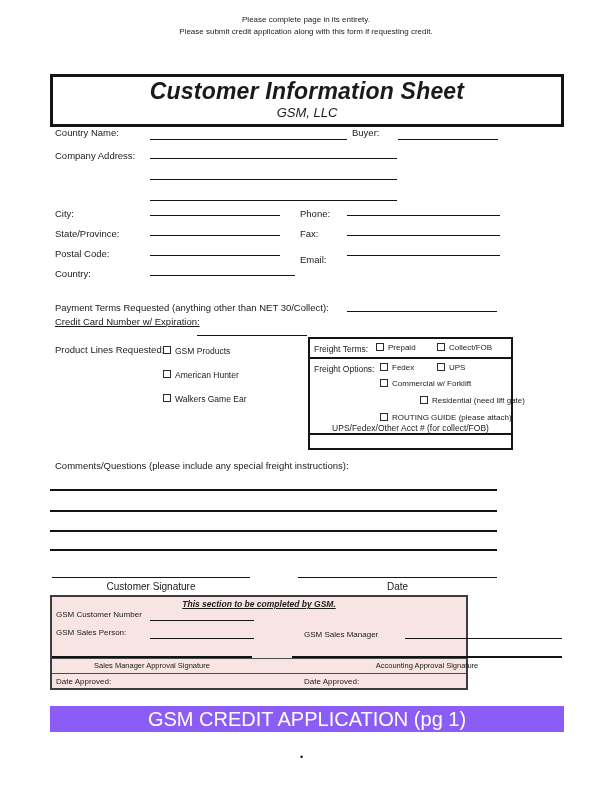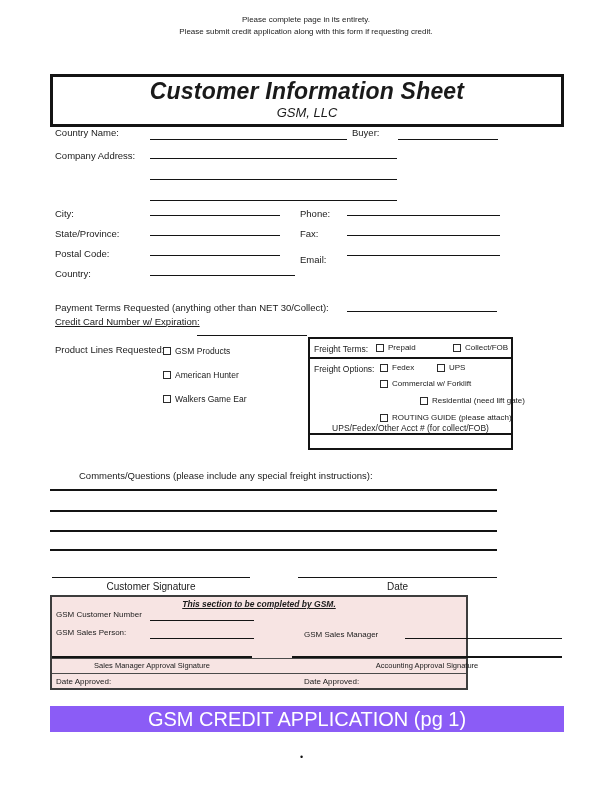--- a/index.html
+++ b/index.html
@@ -8,21 +8,21 @@
   .page { position:relative; width:612px; height:792px; background:#fff; overflow:hidden; }
   .abs { position:absolute; }
   .ctr { text-align:center; }
   .instr { width:612px; font-size:8px; color:#222; text-align:center; }
   .title-box { left:50px; top:52px; width:514px; height:53px; border:3px solid #141414; background:#fff;margin-top:22px; }
   .title-main { font-size:23px; font-weight:bold; font-style:italic; text-align:center; margin-top:1px; letter-spacing:0.2px; }
   .title-sub { font-size:13px; font-style:italic; text-align:center; margin-top:0px; }
   .lbl { position:absolute; font-size:9.5px; white-space:nowrap; }
   .fline { position:absolute; height:10px; border-bottom:1.8px solid #141414; }
   .hline { position:absolute; height:10px; border-bottom:2px solid #141414; }
-  .opt { position:absolute; display:flex; align-items:center; font-size:8.5px; white-space:nowrap; }
+  .opt { position:absolute; display:flex; align-items:flex-start; font-size:8.5px; white-space:nowrap; }
   .cb { display:inline-block; width:8px; height:8px; border:1px solid #2b2b2b; background:#fff; margin-right:4px; flex:0 0 auto; }
   .freight-box { left:308px; top:337px; width:205px; height:113px; border:2px solid #141414; background:#fff; }
   .fr-lbl { position:absolute; font-size:8.5px; white-space:nowrap; }
   .pink { left:50px; top:595px; width:418px; height:95px; border:2px solid #3d3d3d; }
   .pk-lbl { position:absolute; font-size:8px; white-space:nowrap; }
   .pk-line { position:absolute; height:8px; border-bottom:1.8px solid #141414; }
   .sig-lbl { position:absolute; font-size:10px; text-align:center; }
   .pk-sig-lbl { position:absolute; font-size:7.5px; text-align:center; }
   .thin { position:absolute; height:0; border-top:1px solid #4a4a4a; }
   .banner { left:50px; top:706px; width:514px; height:26px; line-height:26px; text-align:center; font-size:20px; }
@@ -89,21 +89,21 @@
     <span>Walkers Game Ear</span>
   </div>
 
   <div class="abs freight-box">
     <div class="abs" style="left:0; top:0; width:100%; height:20px; border-bottom:2px solid #141414;"></div>
     <div class="fr-lbl" style="left:4px; top:5px;">Freight Terms:</div>
     <div class="opt" style="left:66px; top:4px; font-size:8px;">
       <span class="cb"></span>
       <span>Prepaid</span>
     </div>
-    <div class="opt" style="left:127px; top:4px; font-size:8px;margin-left:16px;">
+    <div class="opt" style="left:127px; top:4px; font-size:8px;">
       <span class="cb"></span>
       <span>Collect/FOB</span>
     </div>
 
     <div class="fr-lbl" style="left:4px; top:25px;">Freight Options:</div>
     <div class="opt" style="left:70px; top:24px; font-size:8px;">
       <span class="cb"></span>
       <span>Fedex</span>
     </div>
     <div class="opt" style="left:127px; top:24px; font-size:8px;">
@@ -120,21 +120,21 @@
     </div>
     <div class="opt" style="left:70px; top:74px; font-size:8px;">
       <span class="cb"></span>
       <span>ROUTING GUIDE (please attach)</span>
     </div>
 
     <div class="fr-lbl ctr" style="left:0; top:84px; width:100%;">UPS/Fedex/Other Acct # (for collect/FOB)</div>
     <div class="abs" style="left:0; top:86px; width:100%; height:10px; border-bottom:2px solid #141414;"></div>
   </div>
 
-  <div class="lbl" style="left:55px; top:470px;margin-left:24px;">Comments/Questions (please include any special freight instructions):</div>
+  <div class="lbl" style="left:55px; top:460px;">Comments/Questions (please include any special freight instructions):</div>
   <div class="hline" style="left:50px; top:481px; width:447px;"></div>
   <div class="hline" style="left:50px; top:502px; width:447px;"></div>
   <div class="hline" style="left:50px; top:522px; width:447px;"></div>
   <div class="hline" style="left:50px; top:541px; width:447px;"></div>
 
   <div class="fline" style="left:52px; top:568px; width:198px;"></div>
   <div class="fline" style="left:298px; top:568px; width:199px;"></div>
   <div class="sig-lbl" style="left:52px; top:581px; width:198px;">Customer Signature</div>
   <div class="sig-lbl" style="left:298px; top:581px; width:199px;">Date</div>
 

